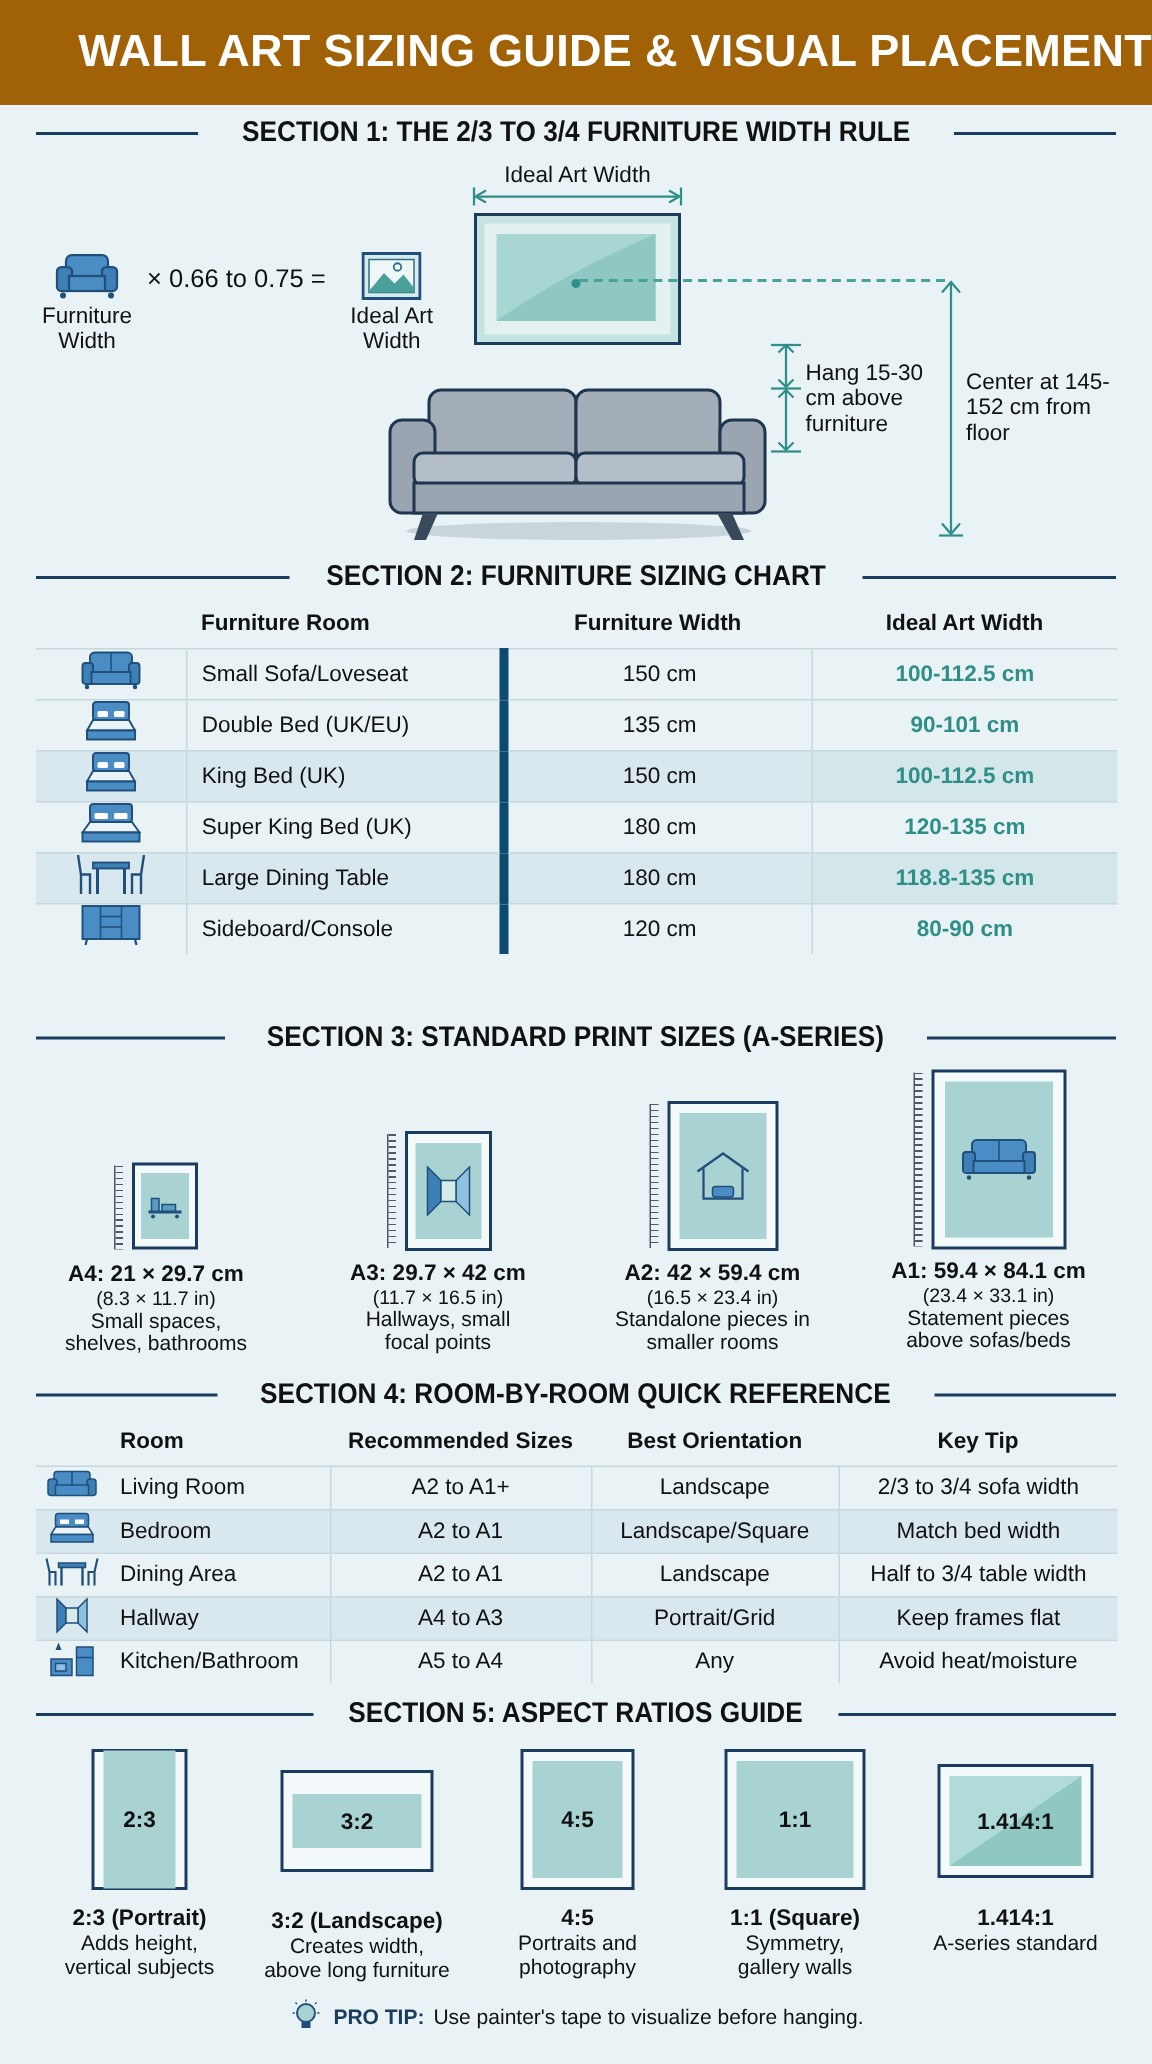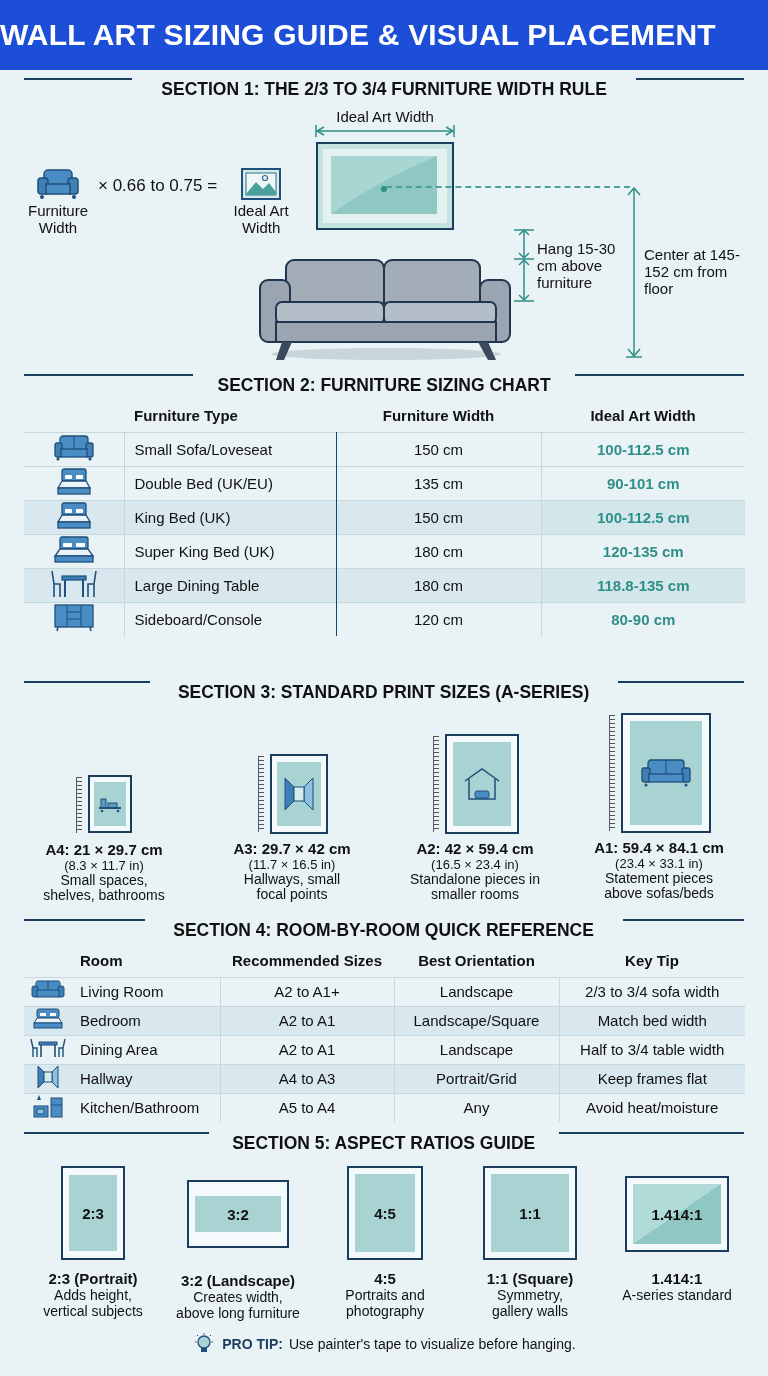--- a/index.html
+++ b/index.html
@@ -1,33 +1,33 @@
 <!DOCTYPE html>
 <html><head>
 <meta charset="utf-8">
 <style>
 *{box-sizing:border-box;margin:0;padding:0}
 body{width:768px;height:1376px;background:#e9f3f5;font-family:"Liberation Sans","DejaVu Sans",sans-serif;color:#111;position:relative;overflow:hidden}
-.header{height:70px;background:#1d4ed8;display:flex;align-items:center;justify-content:flex-start}
+.header{height:70px;background:#a16207;display:flex;align-items:center;justify-content:flex-end}
 .header h1{color:#fff;font-size:30px;font-weight:700;letter-spacing:0.2px;font-family:"Liberation Sans",sans-serif}
-.sec-title{position:absolute;left:24px;right:24px;display:flex;align-items:flex-start;gap:10px}
+.sec-title{position:absolute;left:24px;right:24px;display:flex;align-items:center;gap:10px}
 .sec-title .line{flex:1;height:2px;background:#1a3c5e}
 .sec-title span{font-weight:700;font-size:19px;white-space:nowrap;color:#111;transform:scaleX(0.92)}
 .abs{position:absolute}
 
 .formula{position:absolute;left:26px;top:168px;display:flex;align-items:flex-start}
 .f-item{display:flex;flex-direction:column;align-items:center;font-size:15px;line-height:17px;text-align:center}
 .f-text{font-size:17px;margin:8px 8px 0 8px}
 
 table{border-collapse:collapse;position:absolute}
 td,th{font-size:15px;height:34px;padding:0 6px}
 th{font-weight:700;font-size:15px;height:32px}
 .t2 td{border-top:1px solid #c6d7de}
 .t2 tr.alt td{background:#d9e8ee}
-.t2 td.col-type{border-left:1px solid #c6d7de;border-right:1px solid #0c4a6e;text-align:left;padding-left:10px}
+.t2 td.col-type{border-left:1px solid #c6d7de;border-right:6px solid #0c4a6e;text-align:left;padding-left:10px}
 .t2 td.col-w{border-right:1px solid #c6d7de;text-align:center}
 .t2 td.col-art{text-align:center;font-weight:700;color:#2f8f88}
 .t2 tr.alt td.col-art{background:#d3e6ea}
 .t4 td{border-top:1px solid #c6d7de;height:29px;text-align:center}
 .t4 tr.alt td{background:#d9e8ee}
 .t4 td.c-room{text-align:left;padding-left:8px}
 .t4 td.b{border-left:1px solid #c6d7de}
 .icon-cell{width:100px;text-align:center}
 
 .print{position:absolute;display:flex;flex-direction:column;align-items:center;text-align:center}
@@ -135,21 +135,21 @@
 <div class="sec-title" style="top:374px">
   <div class="line"></div>
     <span>SECTION 2: FURNITURE SIZING CHART</span>
     <div class="line"></div>
 </div>
 
 <table class="t2" style="left:24px;top:400px;width:721px">
   <thead>
     <tr>
       <th class="icon-cell" style="width:96px"></th>
-      <th style="text-align:left;padding-left:10px;width:212px">Furniture Type</th>
+      <th style="text-align:left;padding-left:10px;width:212px">Furniture Room</th>
       <th style="width:205px">Furniture Width</th>
       <th>Ideal Art Width</th>
     </tr>
   </thead>
   <tbody>
     <tr>
       <td class="icon-cell"><svg width="40" height="26" viewBox="0 0 40 26">
             <rect x="6" y="1" width="28" height="14" rx="3" fill="#4a8cc4" stroke="#1f4f7a" stroke-width="1.3"></rect>
             <line x1="20" y1="1" x2="20" y2="15" stroke="#1f4f7a"></line>
             <rect x="1" y="8" width="7" height="14" rx="2" fill="#3e7fb5" stroke="#1f4f7a" stroke-width="1.3"></rect>
@@ -399,21 +399,21 @@
 </table>
 
 <div class="sec-title" style="top:1132px">
   <div class="line"></div>
     <span>SECTION 5: ASPECT RATIOS GUIDE</span>
     <div class="line"></div>
 </div>
 
 <div class="ratio" style="left:30px;top:1166px;width:126px">
   <div class="frame" style="width:64px;height:94px">
-      <div class="mat" style="width:48px;height:76px">2:3</div>
+      <div class="mat" style="width:48px;height:92px">2:3</div>
     </div>
   <div class="lbl">2:3 (Portrait)</div>
   <div class="desc">Adds height,</div>
   <div class="desc">vertical subjects</div>
 </div>
 
 <div class="ratio" style="left:168px;top:1180px;width:140px">
   <div class="frame" style="width:102px;height:68px">
       <div class="mat" style="width:86px;height:36px">3:2</div>
     </div>

